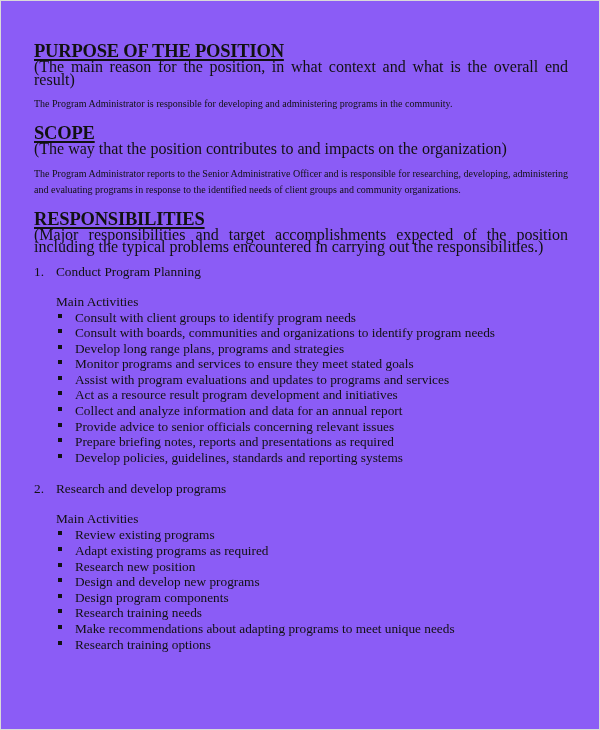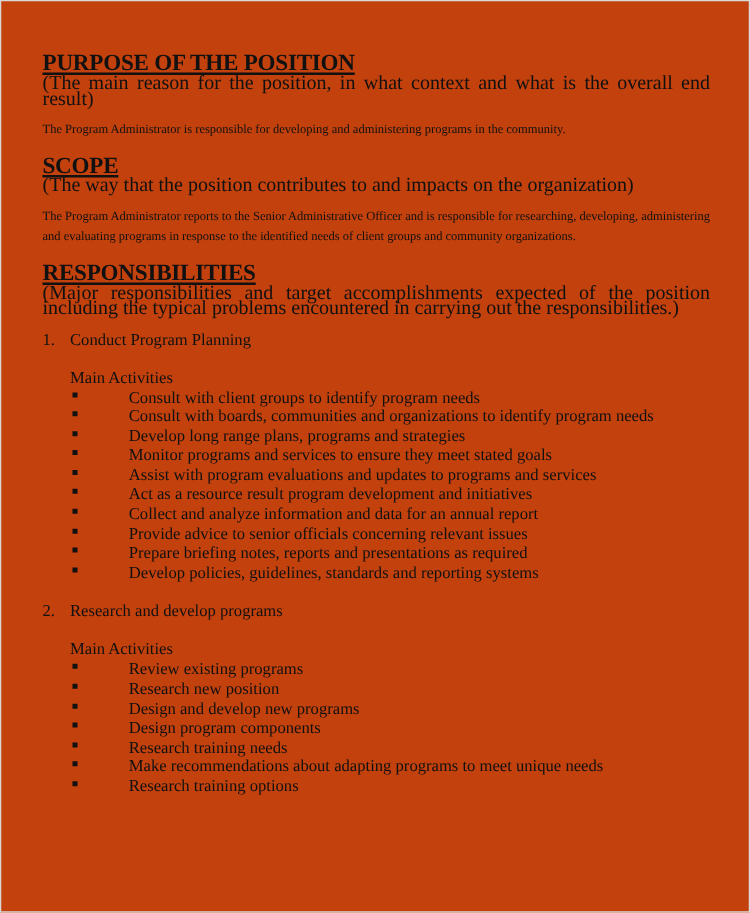--- a/index.html
+++ b/index.html
@@ -12,21 +12,21 @@
       height: 730px;
       overflow: hidden;
       position: relative;
     }
     .page {
       position: absolute;
       left: 0; top: 0;
       width: 598px;
       height: 728px;
       border: 1px solid #d9d9d9;
-      background: #c2410c;
+      background: #8b5cf6;
       font-family: "Liberation Serif", "DejaVu Serif", serif;
       color: #111111;
     }
     .content {
       position: absolute;
       left: 33px;
       top: 40px;
       width: 534px;
     }
     .heading {
@@ -71,21 +71,20 @@
     ul.bullets {
       list-style: none;
       margin: 0;
       padding: 0;
     }
     ul.bullets li {
       display: flex;
       align-items: baseline;
       font-size: 13.3px;
       line-height: 15.6px;
-      gap: 28px;
     }
     .bullet {
       width: 19px;
       flex: none;
       position: relative;
       height: 10px;
     }
     .bullet::before {
       content: "";
       position: absolute;
@@ -187,20 +186,24 @@
         </p>
         <div class="activities">
           <div class="activities-label">Main Activities</div>
           <ul class="bullets">
             <li>
                 <span class="bullet"></span>
                 <span>Review existing programs</span>
               </li>
             <li>
                 <span class="bullet"></span>
+                <span>Adapt existing programs as required</span>
+              </li>
+            <li>
+                <span class="bullet"></span>
                 <span>Research new position</span>
               </li>
             <li>
                 <span class="bullet"></span>
                 <span>Design and develop new programs</span>
               </li>
             <li>
                 <span class="bullet"></span>
                 <span>Design program components</span>
               </li>

